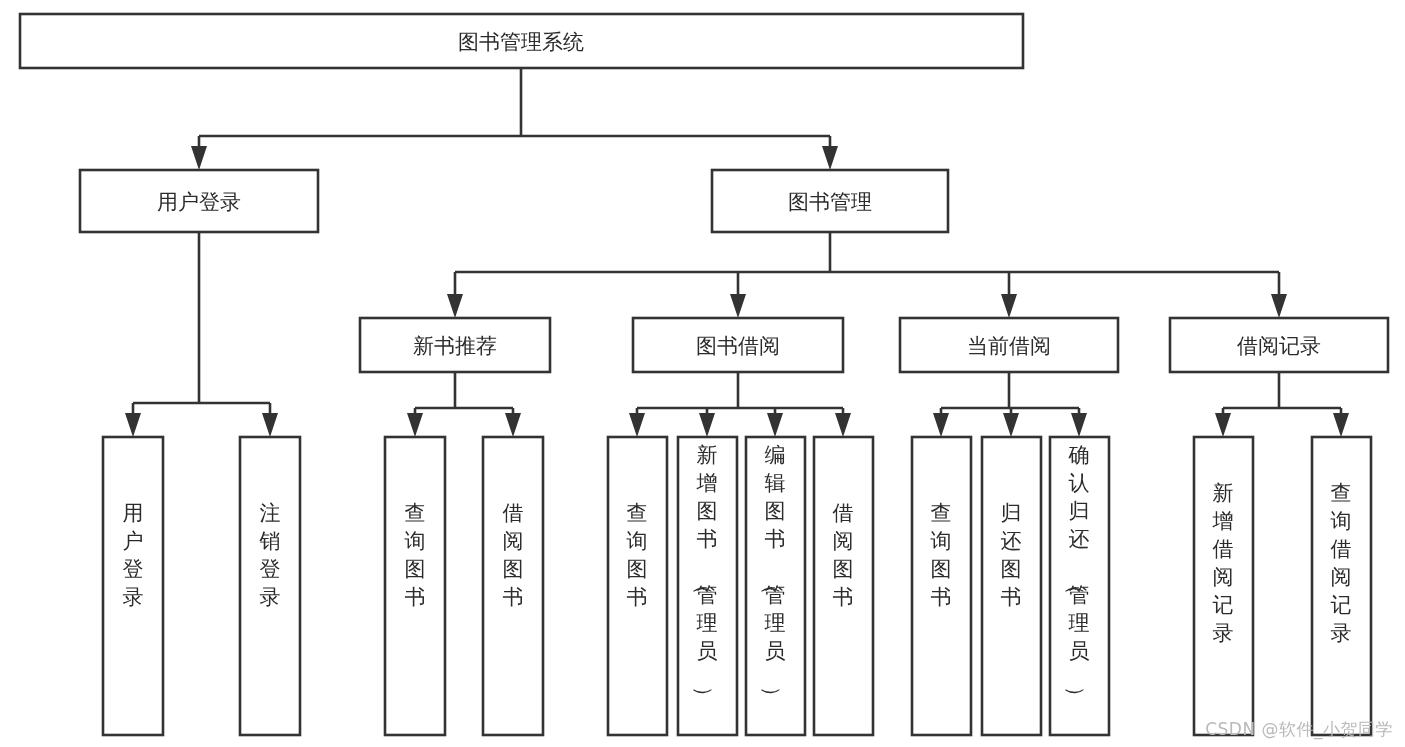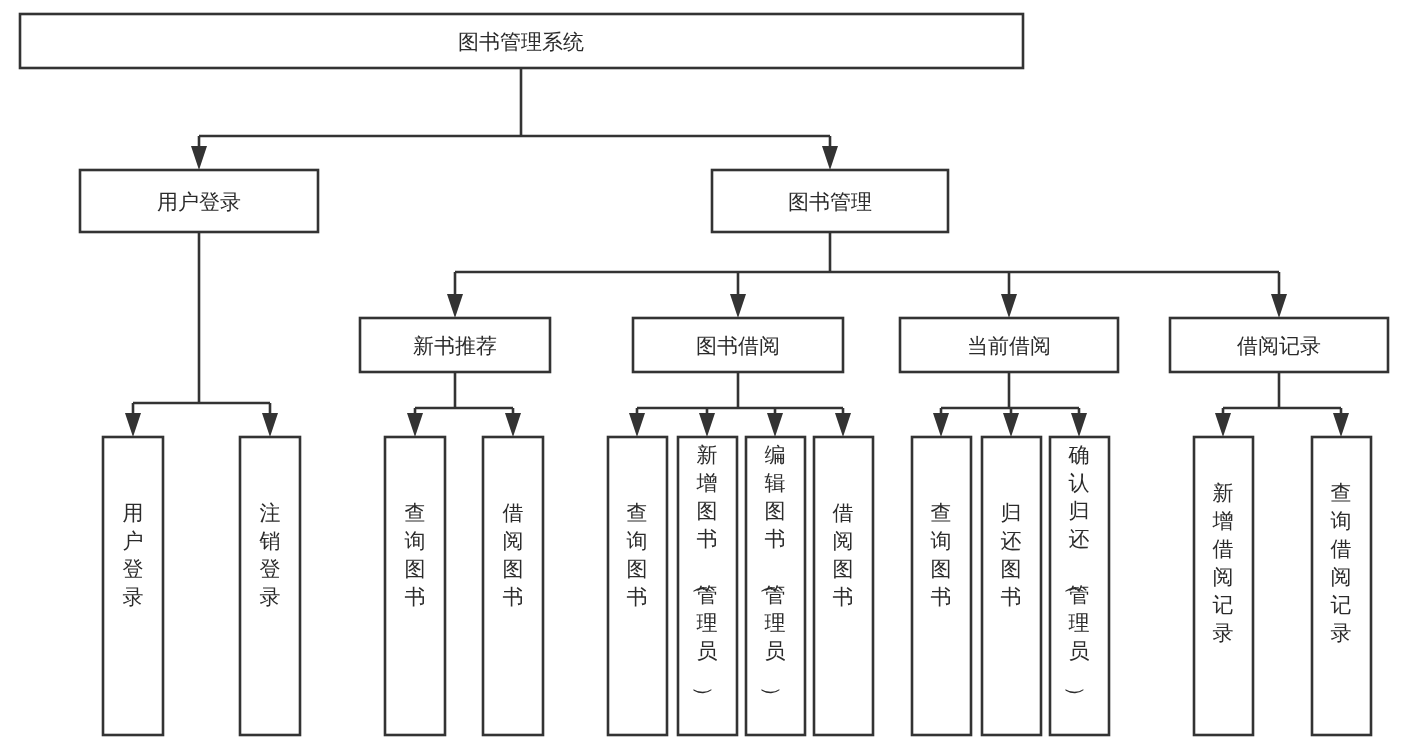--- a/index.html
+++ b/index.html
@@ -210,13 +210,14 @@
       <rect class="node-box" x="1194" y="437" width="59" height="298"></rect>
       <text class="node-label-vert" x="1223" y="500"><tspan x="1223" y="500">新</tspan><tspan x="1223" y="528">增</tspan><tspan x="1223" y="556">借</tspan><tspan x="1223" y="584">阅</tspan><tspan x="1223" y="612">记</tspan><tspan x="1223" y="640">录</tspan></text>
     </g>
     <g>
       <rect class="node-box" x="1312" y="437" width="59" height="298"></rect>
       <text class="node-label-vert" x="1341" y="500"><tspan x="1341" y="500">查</tspan><tspan x="1341" y="528">询</tspan><tspan x="1341" y="556">借</tspan><tspan x="1341" y="584">阅</tspan><tspan x="1341" y="612">记</tspan><tspan x="1341" y="640">录</tspan></text>
     </g>
 
   </svg>
 
+  <div class="watermark">CSDN @软件_小贺同学</div>
 </div>
 
 </body></html>

